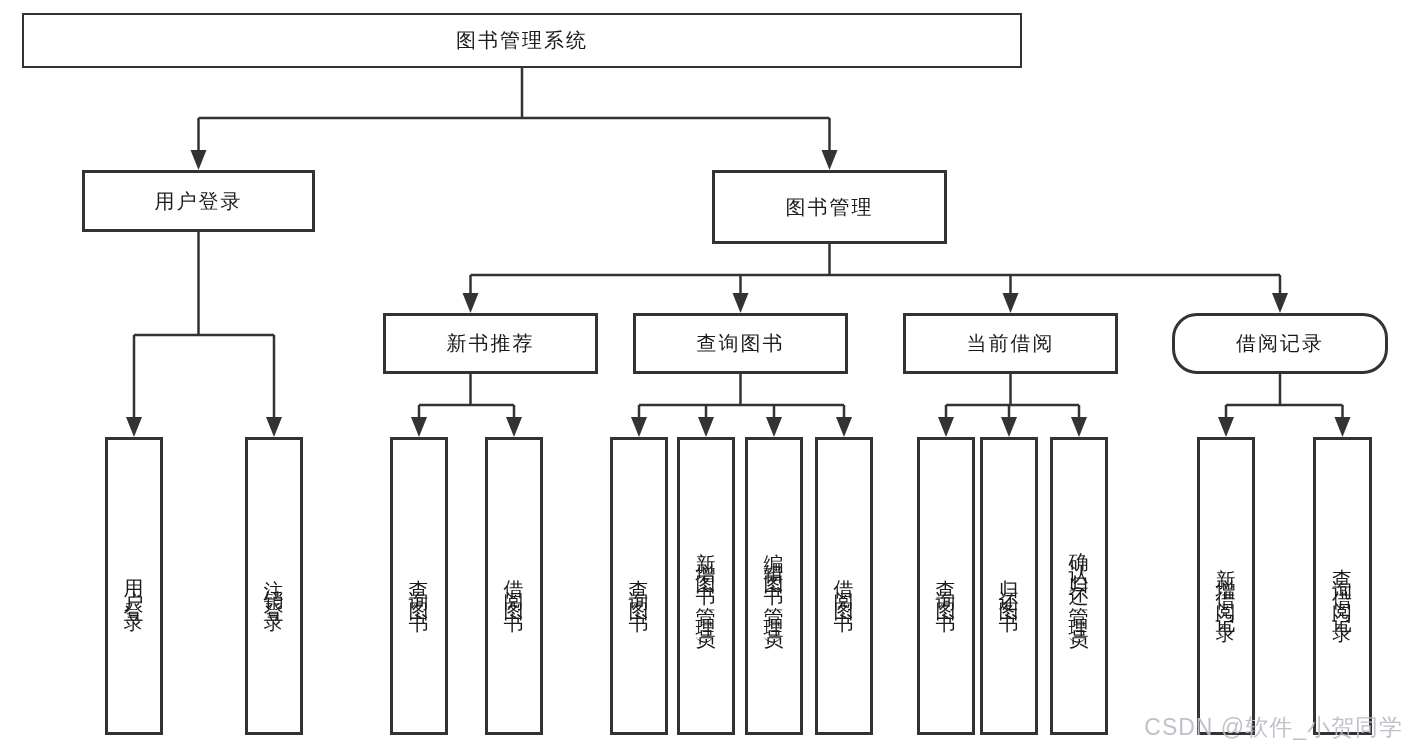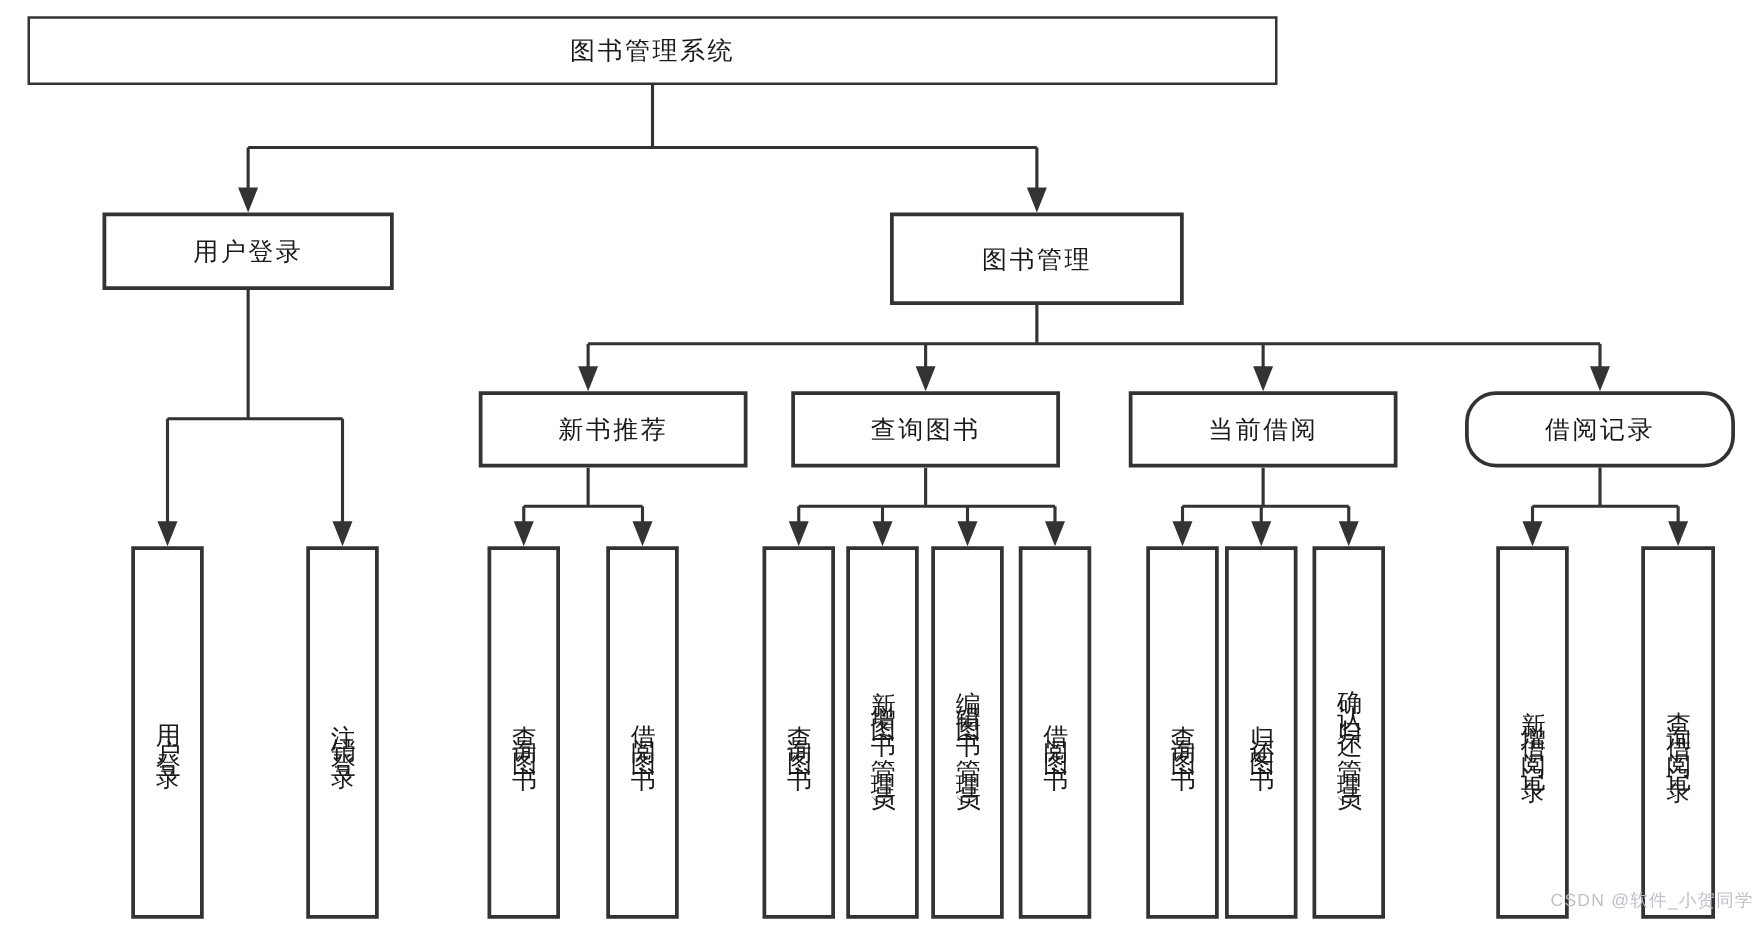--- a/index.html
+++ b/index.html
@@ -50,21 +50,21 @@
     font-size: 20px;
     letter-spacing: 11px;
     line-height: 1;
     color: #1a1a1a;
     white-space: nowrap;
   }
   .watermark {
     position: absolute;
     right: 2px;
     top: 712px;
-    font-size: 14px;
+    font-size: 23px;
     letter-spacing: 1px;
     color: rgba(186, 190, 197, 0.95);
     z-index: 5;
     white-space: nowrap;
   }
 </style>
 </head>
 <body>
 
 <div id="canvas">

